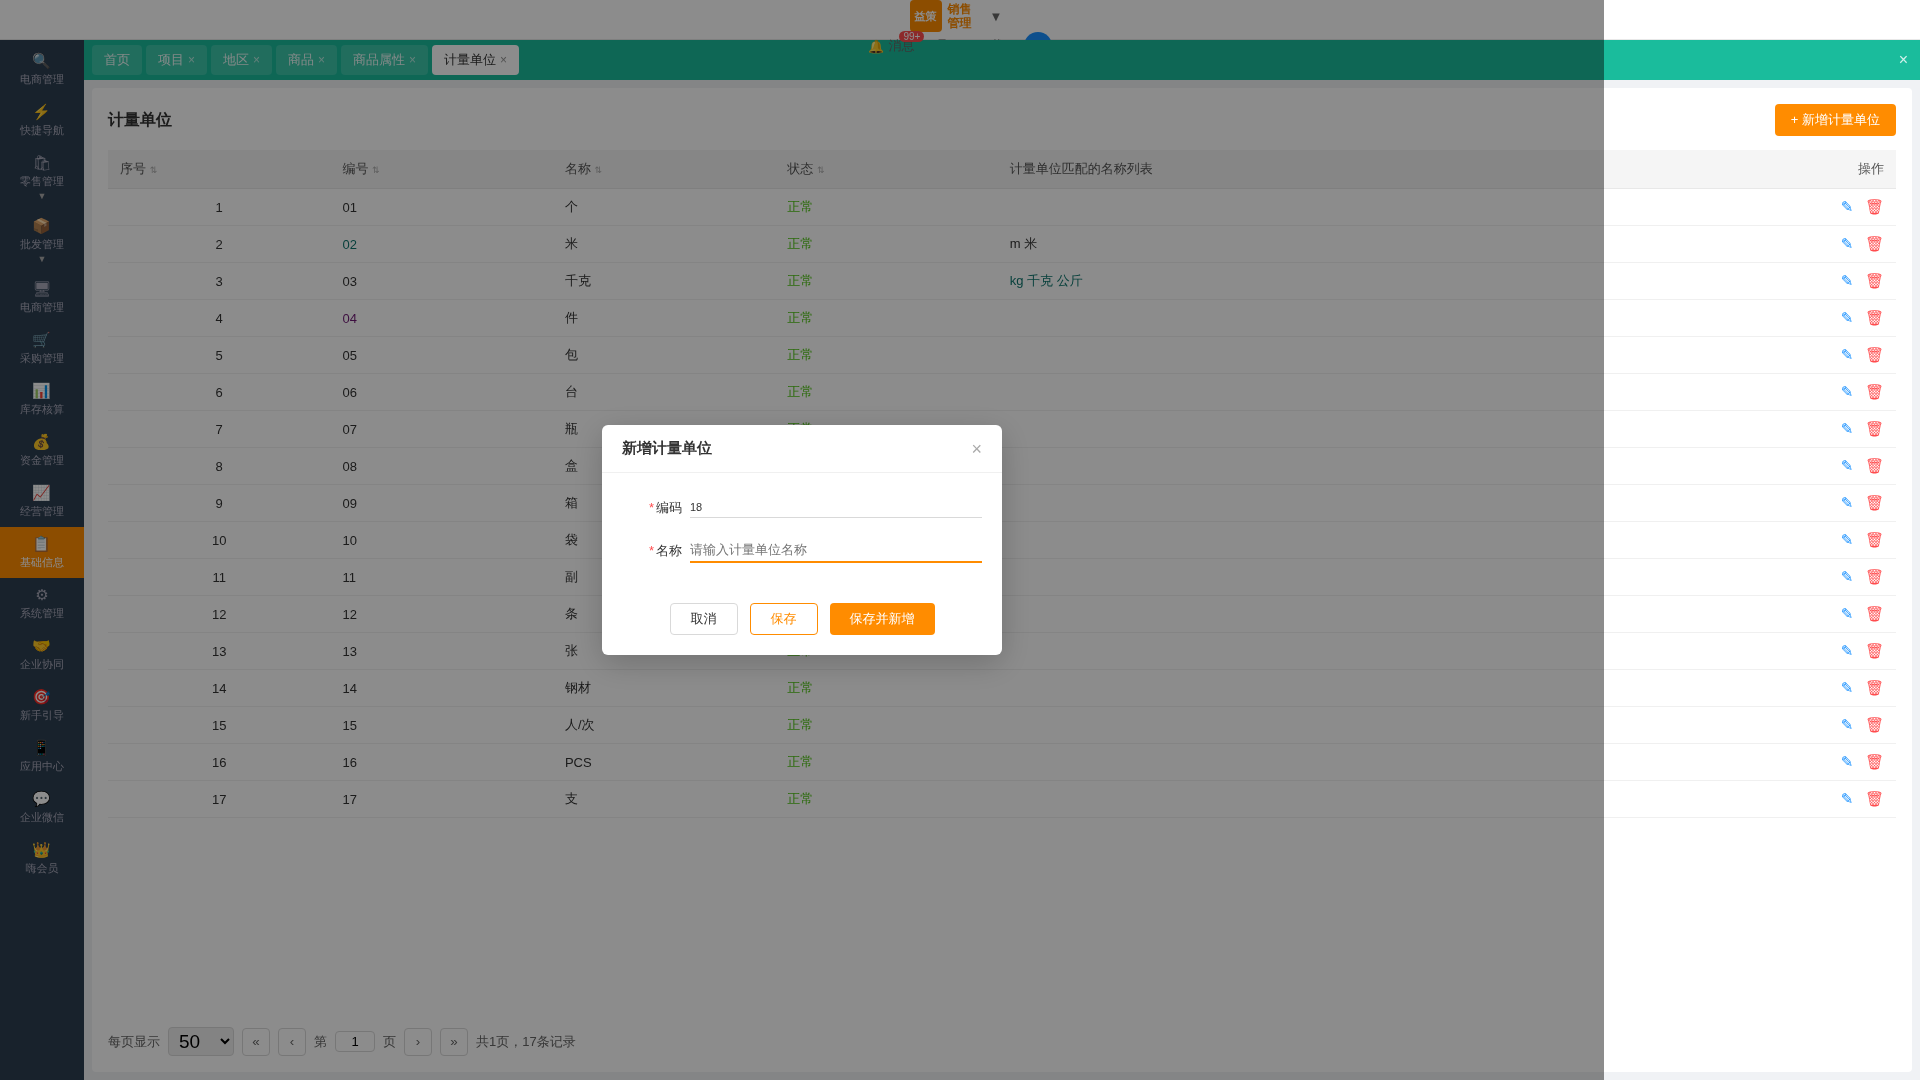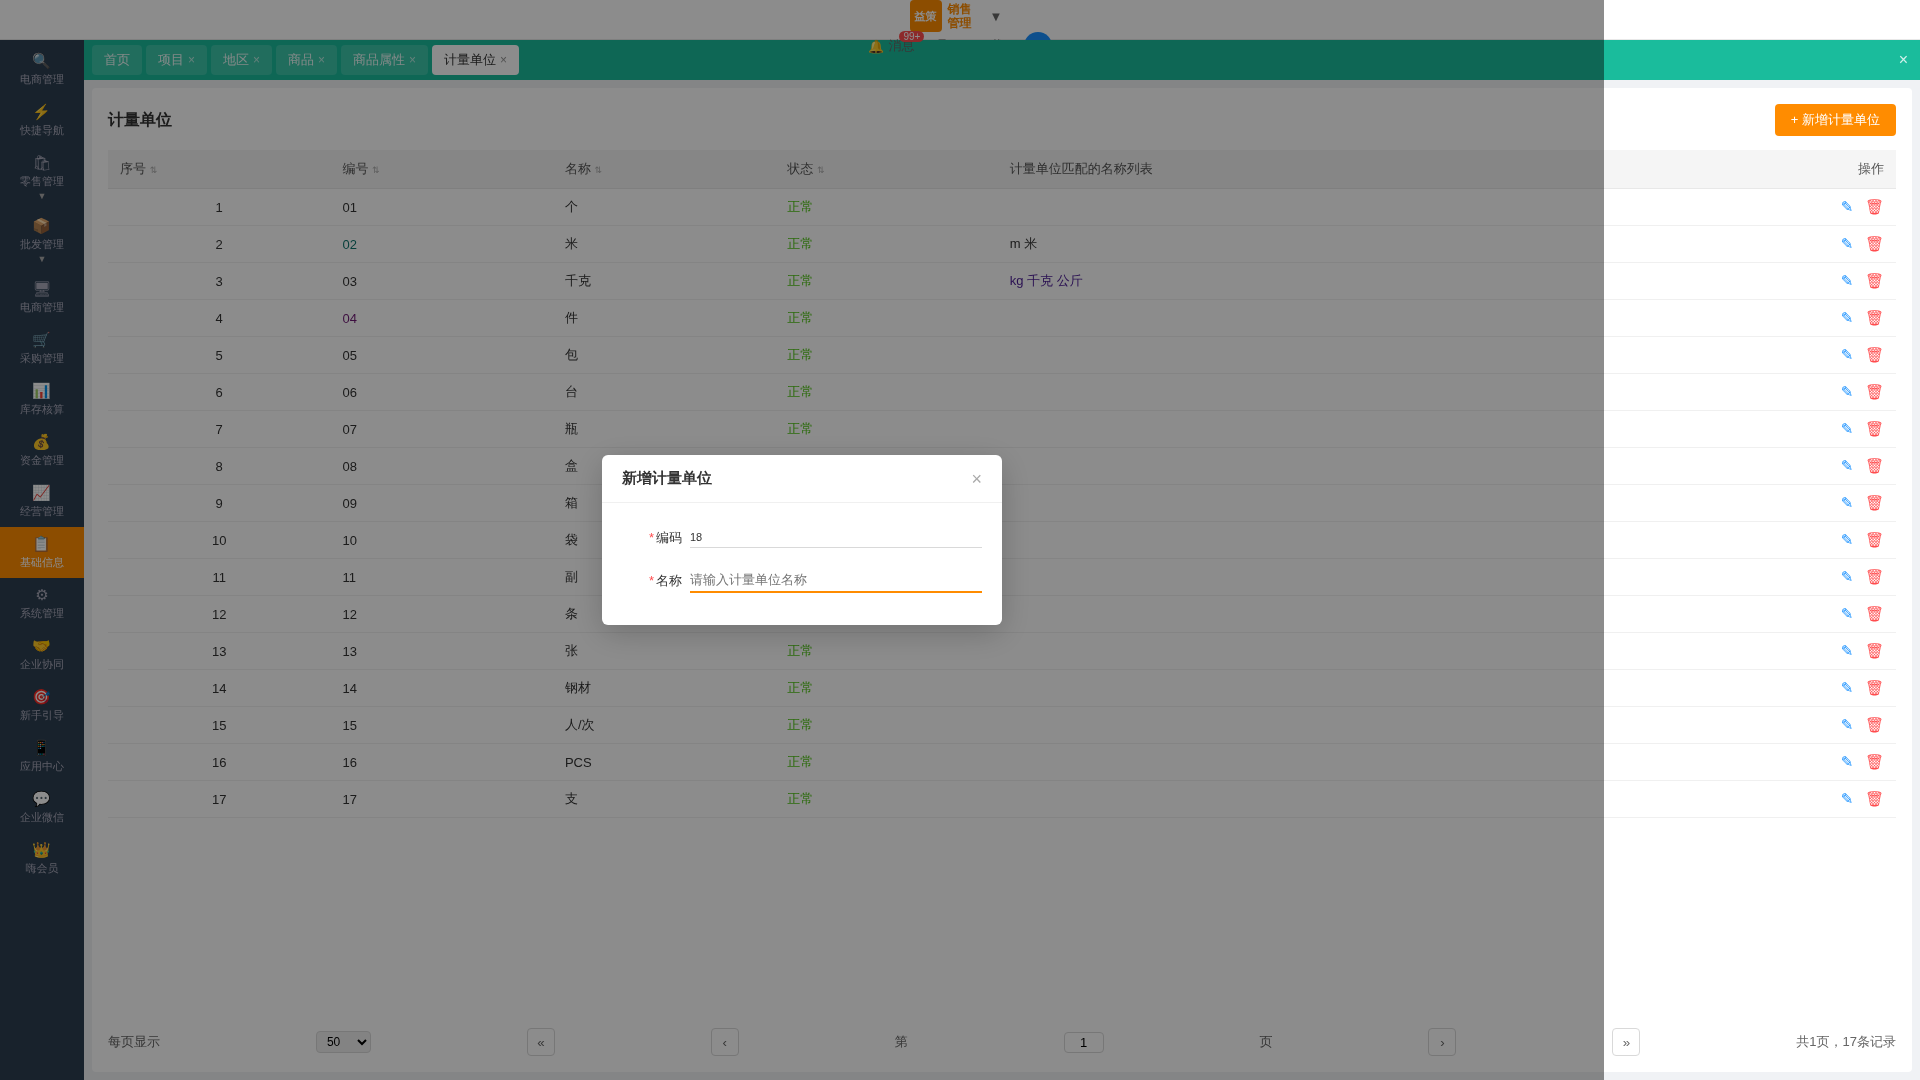--- a/index.html
+++ b/index.html
@@ -179,21 +179,21 @@
     <td style="padding:9px 12px;text-align:right;">
       <span style="color:#1890ff;cursor:pointer;font-size:15px;margin-right:8px;">✎</span>
       <span style="color:#ff4d4f;cursor:pointer;font-size:15px;">🗑</span>
     </td>
   </tr>
                 <tr style="border-bottom: 1px solid rgb(240, 240, 240);">
     <td style="padding:9px 12px;color:#333;text-align:center;">3</td>
     <td style="padding:9px 12px;color:#333;">03</td>
     <td style="padding:9px 12px;color:#333;">千克</td>
     <td style="padding:9px 12px;color:#52c41a;">正常</td>
-    <td style="padding:9px 12px;color:#4c1d95;">kg 千克 公斤</td>
+    <td style="padding:9px 12px;color:#0f766e;">kg 千克 公斤</td>
     <td style="padding:9px 12px;text-align:right;">
       <span style="color:#1890ff;cursor:pointer;font-size:15px;margin-right:8px;">✎</span>
       <span style="color:#ff4d4f;cursor:pointer;font-size:15px;">🗑</span>
     </td>
   </tr>
                 <tr style="border-bottom: 1px solid rgb(240, 240, 240);">
     <td style="padding:9px 12px;color:#333;text-align:center;">4</td>
     <td style="padding:9px 12px;color:#701a75;">04</td>
     <td style="padding:9px 12px;color:#333;">件</td>
     <td style="padding:9px 12px;color:#52c41a;">正常</td>
@@ -343,23 +343,23 @@
     <td style="padding:9px 12px;color:#333;"></td>
     <td style="padding:9px 12px;text-align:right;">
       <span style="color:#1890ff;cursor:pointer;font-size:15px;margin-right:8px;">✎</span>
       <span style="color:#ff4d4f;cursor:pointer;font-size:15px;">🗑</span>
     </td>
   </tr>
               </tbody>
           </table>
         </div>
 
-        <div style="display:flex;align-items:center;justify-content:space-between;padding:12px 0 0 0;gap:8px;font-size:13px;color:#666;">
+        <div style="display:flex;align-items:center;justify-content:flex-start;padding:12px 0 0 0;gap:8px;font-size:13px;color:#666;">
           <span>每页显示</span>
-          <select style="border:1px solid #d9d9d9;border-radius:4px;padding:2px 6px;font-size:12px;">
+          <select style="border:1px solid #d9d9d9;border-radius:4px;padding:2px 6px;font-size:19px;">
             <option>20</option>
             <option selected="">50</option>
             <option>100</option>
           </select>
           <button style="width:28px;height:28px;border:1px solid #d9d9d9;border-radius:4px;background:#fff;cursor:pointer;color:#666;">«</button>
           <button style="width:28px;height:28px;border:1px solid #d9d9d9;border-radius:4px;background:#fff;cursor:pointer;color:#666;">‹</button>
           <span>第</span>
           <input value="1" style="width: 40px; border: 1px solid rgb(217, 217, 217); border-radius: 4px; padding: 2px 6px; text-align: center; font-size: 13px;">
           <span>页</span>
           <button style="width:28px;height:28px;border:1px solid #d9d9d9;border-radius:4px;background:#fff;cursor:pointer;color:#666;">›</button>
@@ -384,14 +384,19 @@
         </label>
         <input value="18" style="flex: 1 1 0%; border-top: none; border-right: none; border-left: none; border-image: initial; border-bottom: 1px solid rgb(217, 217, 217); padding: 4px 0px; font-size: 11px; color: rgb(51, 51, 51); outline: none;">
       </div>
       <div style="display:flex;align-items:center;margin-bottom:20px;">
         <label style="width:60px;text-align:right;margin-right:8px;font-size:13px;color:#333;flex-shrink:0;">
           <span style="color:#ff4d4f;margin-right:2px;">*</span><span>名称</span>
         </label>
         <input placeholder="请输入计量单位名称" style="flex: 1 1 0%; border-top: none; border-right: none; border-left: none; border-image: initial; border-bottom: 2px solid rgb(255, 140, 0); padding: 4px 0px; font-size: 13px; color: rgb(51, 51, 51); outline: none;">
       </div>
     </div>
+    <div style="display:flex;justify-content:center;gap:12px;padding:8px 20px 20px;">
+      <button style="padding:6px 20px;border:1px solid #d9d9d9;border-radius:4px;background:#fff;cursor:pointer;color:#333;font-size:13px;">取消</button>
+      <button style="padding:6px 20px;border:1px solid #ff8c00;border-radius:4px;background:#fff;cursor:pointer;color:#ff8c00;font-size:13px;">保存</button>
+      <button style="padding:6px 20px;border:none;border-radius:4px;background:#ff8c00;cursor:pointer;color:#fff;font-size:13px;">保存并新增</button>
+    </div>
   </div>
 </div>
 
 </body></html>

